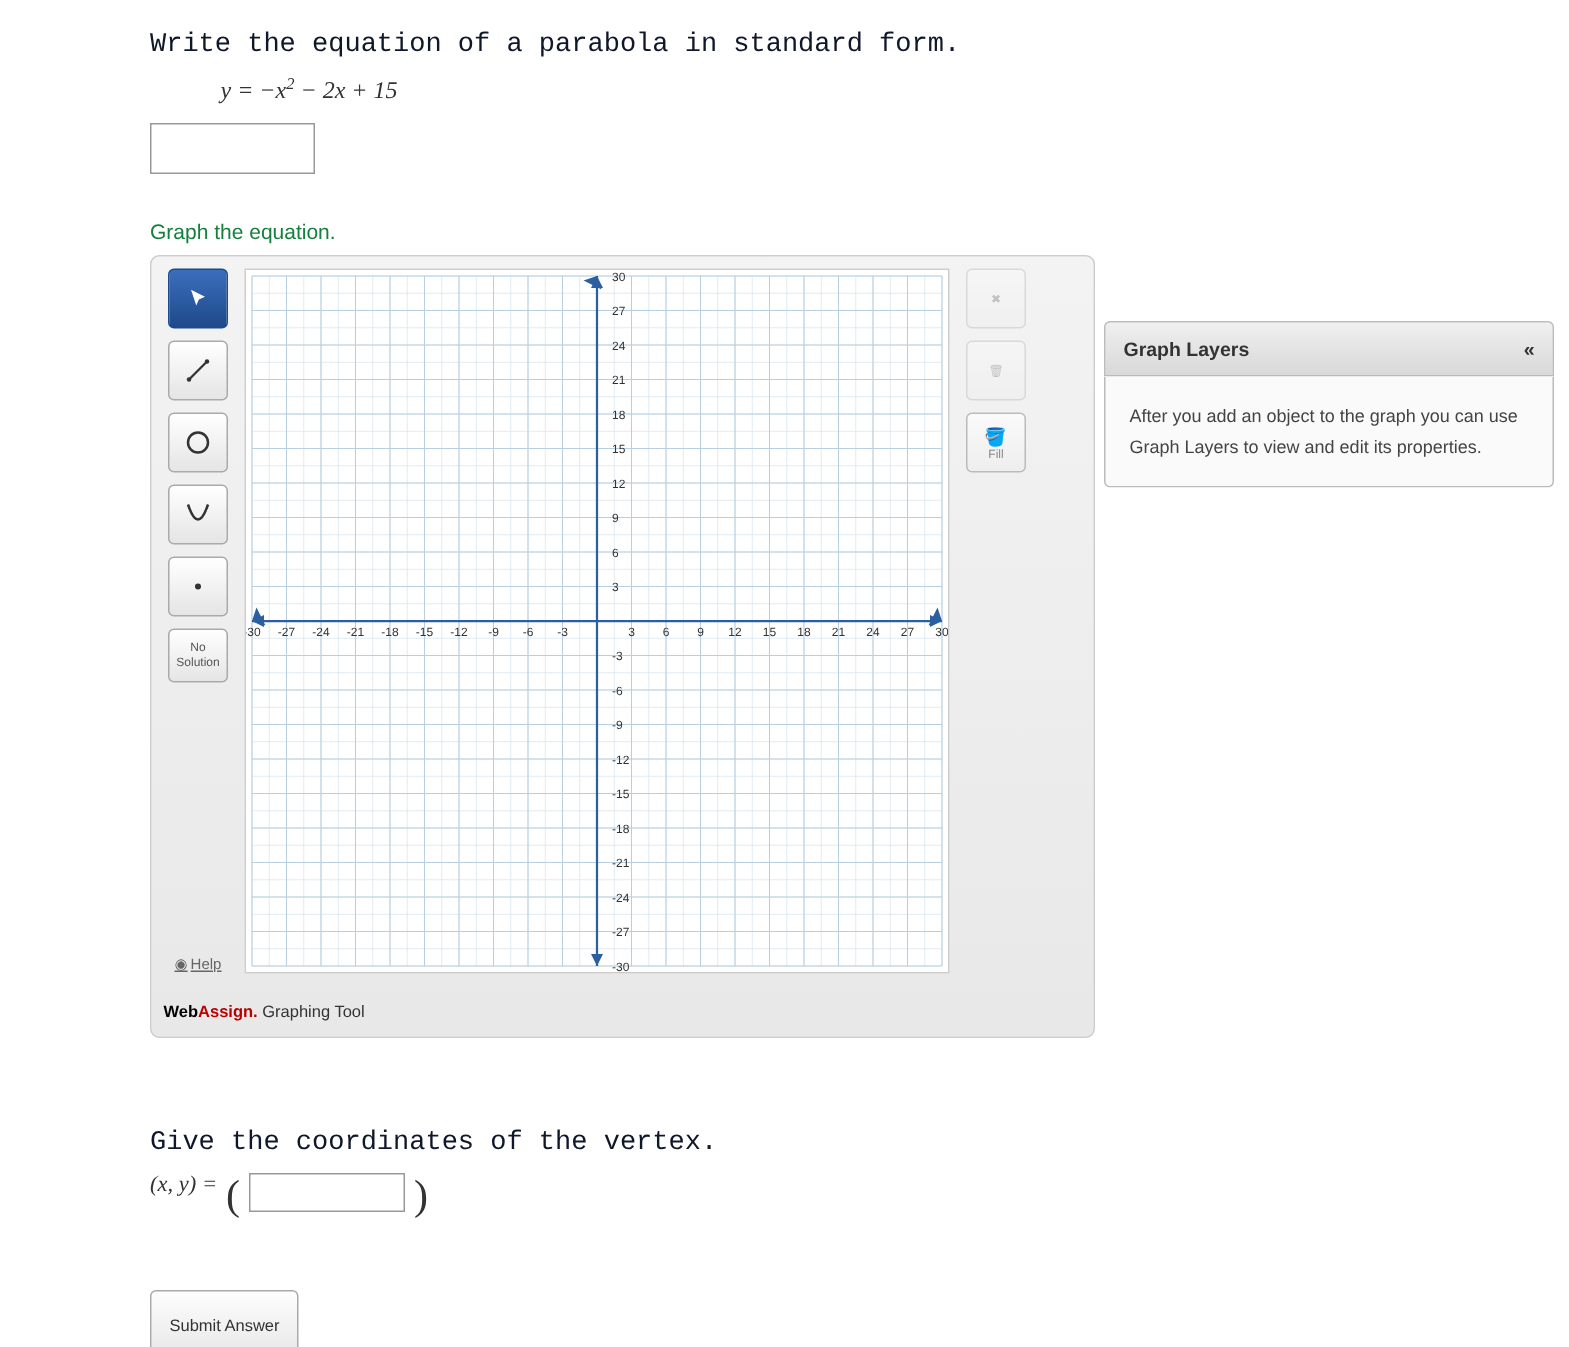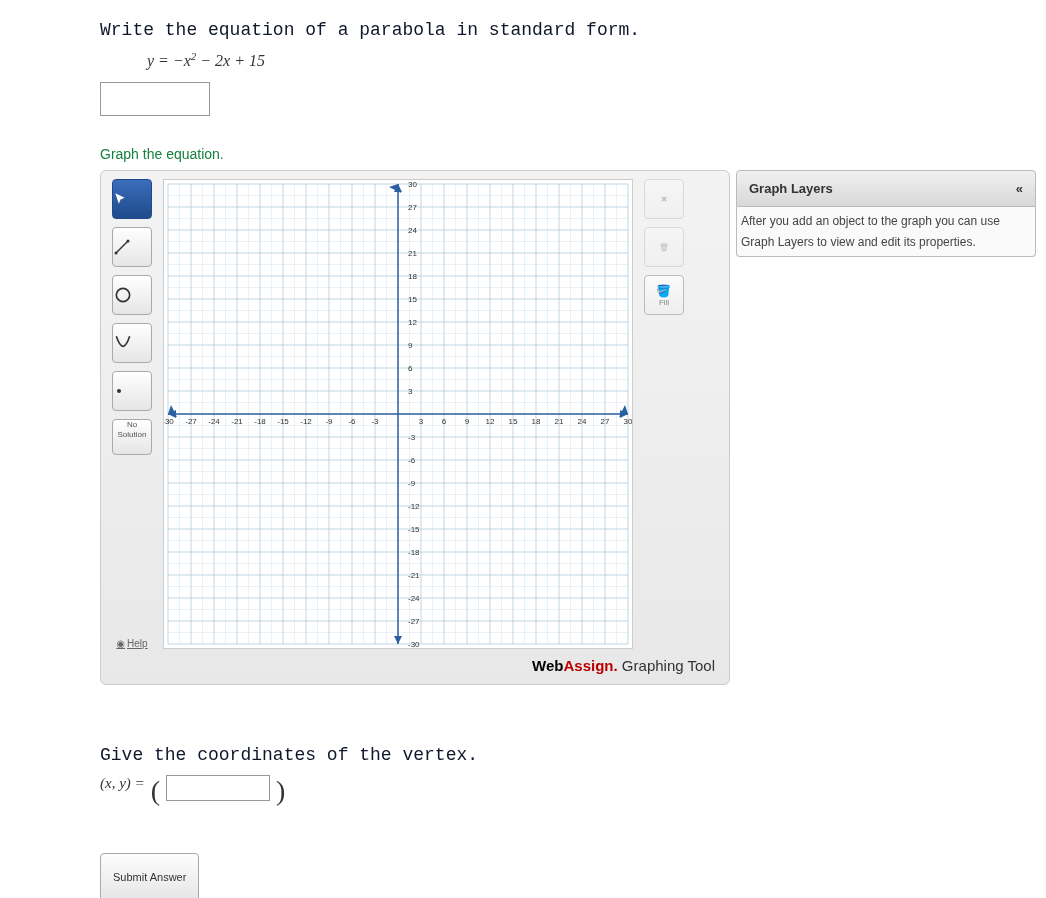--- a/index.html
+++ b/index.html
@@ -63,20 +63,21 @@
     align-items: center;
   }
   .tool-btn {
     width: 40px;
     height: 40px;
     border: 1px solid #aaa;
     border-radius: 4px;
     background: linear-gradient(#fff,#e5e5e5);
     display: flex;
     align-items: center;
+    justify-content: center;
     cursor: pointer;
     font-size: 16px;
   }
   .tool-btn.selected {
     background: linear-gradient(#3a6ebc,#1f4a8a);
     border-color: #1f4a8a;
     color: #fff;
   }
   .tool-btn.nosol {
     height: 36px;
@@ -119,50 +120,50 @@
     display: flex;
     flex-direction: column;
     align-items: center;
     justify-content: center;
     font-size: 8px;
     color: #888;
     cursor: pointer;
   }
   .right-tool-btn.disabled { opacity: 0.45; cursor: default; }
   .graph-footer {
-    text-align: right;
-    padding: 8px 6px 2px 0;
-    font-size: 15px;
+    padding: 20px 6px 2px 0;
+    font-size: 11px;
     color: #333;
   }
   .graph-footer b { color: #000; }
   .graph-footer .assign { color: #b00; font-weight: bold; }
   .layers-panel {
     display: inline-block;
     vertical-align: top;
     width: 300px;
     margin-left: 6px;
+    margin-top: 44px;
   }
   .layers-header {
     background: linear-gradient(#f0f0f0,#d8d8d8);
     border: 1px solid #bbb;
     border-radius: 4px 4px 0 0;
     padding: 10px 12px;
     font-weight: bold;
     font-size: 13px;
     color: #333;
     display: flex;
     justify-content: space-between;
     align-items: center;
   }
   .layers-body {
     border: 1px solid #bbb;
     border-top: none;
     border-radius: 0 0 4px 4px;
-    padding: 4px;
+    padding: 16px;
     font-size: 12px;
     color: #444;
     line-height: 1.7;
     background: #fafafa;
   }
   .vertex-section {
     margin-top: 60px;
   }
   .vertex-label {
     font-family: "Times New Roman", serif;

